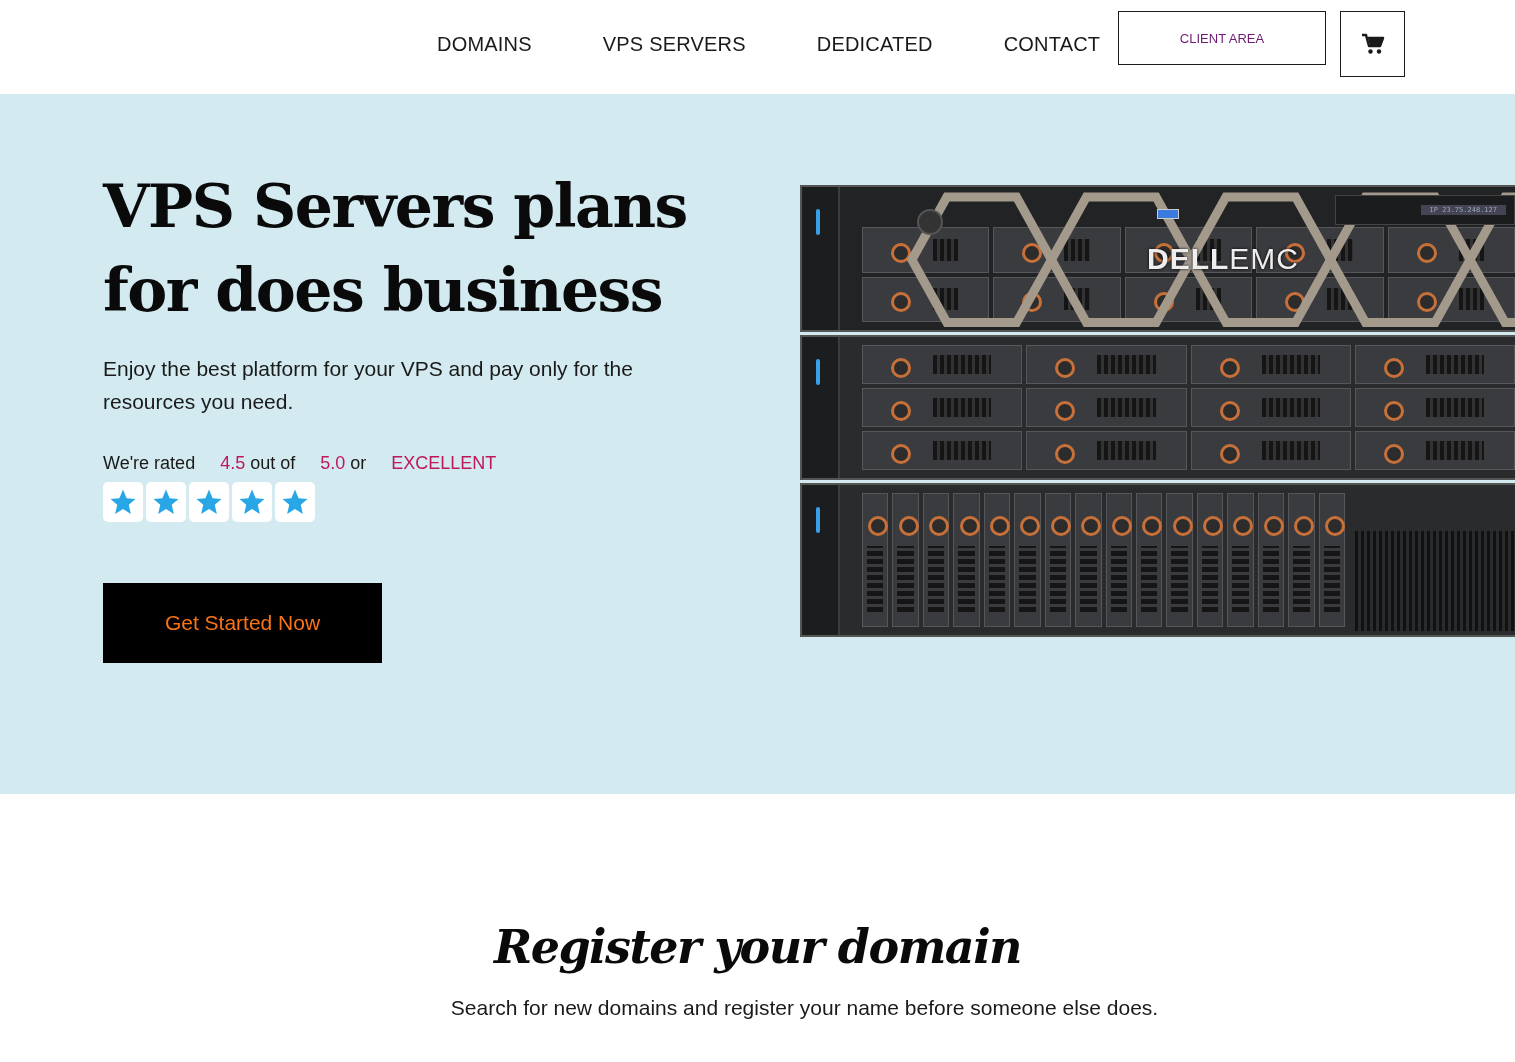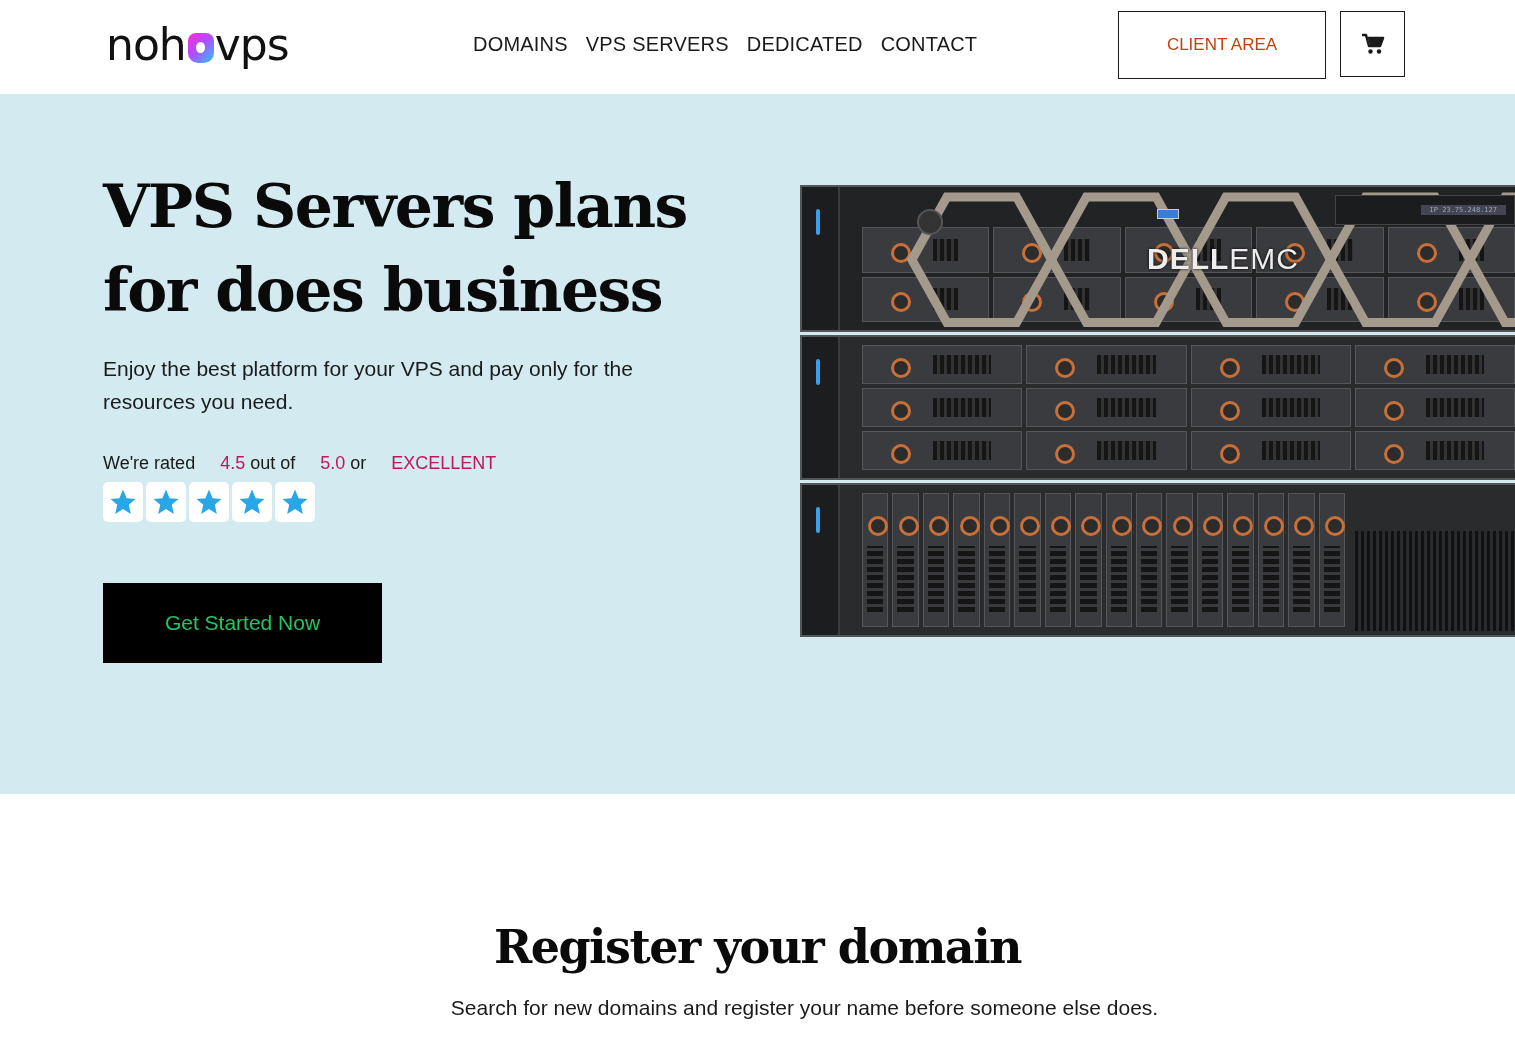--- a/index.html
+++ b/index.html
@@ -6,37 +6,37 @@
     html, body { width: 1515px; height: 1062px; overflow: hidden; background: #ffffff; }
     body { font-family: "Liberation Sans", "DejaVu Sans", sans-serif; color: #111; position: relative; }
 
     
     .header { position: absolute; left: 0; top: 0; width: 1515px; height: 94px; background: #fff; }
     .logo { position: absolute; left: 106px; top: 14px; height: 60px; display: flex; align-items: center;
             font-family: "DejaVu Sans", sans-serif; font-size: 44px; letter-spacing: -1px; color: #111; font-weight: 500; }
     .logo .a-mark { display: inline-block; width: 26px; height: 30px; margin: 8px 1px 0 2px; border-radius: 8px 8px 10px 10px;
             background: linear-gradient(135deg, #ff2bd6 0%, #b04cff 45%, #29c6ff 100%); position: relative; }
     .logo .a-mark::after { content: ""; position: absolute; left: 8px; top: 9px; width: 9px; height: 11px; border-radius: 50%; background: #fff; }
-    .nav { position: absolute; left: 437px; top: 33px; display: flex; gap: 18px; margin-left: 36px; }
+    .nav { position: absolute; left: 437px; top: 33px; display: flex; gap: 71px; }
     .nav a { font-size: 20px; color: #1a1a1a; text-decoration: none; letter-spacing: 0.2px; }
-    .client-btn { position: absolute; left: 1118px; top: 11px; width: 208px; height: 68px; border: 1.5px solid #1a1a1a;
-            background: #fff; display: flex; align-items: center; justify-content: center; font-size: 17px; color: #c2410c; }
+    .client-btn { position: absolute; left: 1118px; top: 11px; width: 208px; height: 54px; border: 1.5px solid #1a1a1a;
+            background: #fff; display: flex; align-items: center; justify-content: center; font-size: 13px; color: #701a75; }
     .cart-btn { position: absolute; left: 1340px; top: 11px; width: 65px; height: 66px; border: 1.5px solid #1a1a1a;
             background: #fff; display: flex; align-items: center; justify-content: center; }
 
     
     .hero { position: absolute; left: 0; top: 94px; width: 1515px; height: 700px; background: #d2eaf0; overflow: hidden; }
     .hero-title { position: absolute; left: 103px; top: 70px; width: 620px; font-family: "DejaVu Serif", "Liberation Serif", serif;
             font-weight: bold; font-size: 60px; line-height: 84px; color: #0a0a0a; letter-spacing: -1.5px; }
     .hero-sub { position: absolute; left: 103px; top: 258px; width: 560px; font-size: 21px; line-height: 33px; color: #1a1a1a; }
     .rating { position: absolute; left: 103px; top: 359px; font-size: 18px; color: #1a1a1a; }
     .rating b { font-weight: normal; color: #be185d; margin-left: 20px; }
     .stars { position: absolute; left: 103px; top: 388px; display: flex; gap: 3px; }
     .star-box { width: 40px; height: 40px; background: #fff; border-radius: 5px; display: flex; align-items: center; justify-content: center; }
-    .cta { position: absolute; left: 103px; top: 489px; width: 279px; height: 80px; background: #000; color: #22c55e; border: none;
+    .cta { position: absolute; left: 103px; top: 489px; width: 279px; height: 80px; background: #000; color: #f97316; border: none;
             font-size: 21px; display: flex; align-items: center; justify-content: center; font-family: "Liberation Sans", sans-serif; }
 
     
     .server { position: absolute; left: 800px; top: 91px; width: 715px; height: 460px; }
     .unit { position: absolute; left: 0; width: 715px; background: #2a2b2d; border: 2px solid #555; border-right: none; }
     .unit .ear { position: absolute; left: 0; top: 0; bottom: 0; width: 38px; background: #1c1d1f; border-right: 2px solid #3b3c3e; }
     .unit .ear::after { content: ""; position: absolute; left: 14px; top: 22px; width: 4px; height: 26px; background: #3aa0e8; border-radius: 2px; }
     .u1 { top: 0; height: 147px; background: #222325; }
     .u2 { top: 150px; height: 145px; }
     .u3 { top: 298px; height: 154px; }
@@ -56,32 +56,27 @@
     .brand { position: absolute; left: 345px; top: 55px; font-family: "Liberation Sans", sans-serif; font-size: 30px; color: #eee;
             letter-spacing: 1px; font-weight: bold; text-shadow: 0 0 3px #000; }
     .brand span { font-weight: normal; }
     .usb { position: absolute; left: 355px; top: 22px; width: 22px; height: 10px; background: #3b7be0; border: 1px solid #ccc; }
     .power { position: absolute; left: 115px; top: 22px; width: 26px; height: 26px; border-radius: 50%; background: #333; border: 2px solid #555; }
     .lcd { position: absolute; right: 0; top: 8px; width: 180px; height: 30px; background: #1b1c1e; border: 1px solid #444; }
     .lcd-text { position: absolute; right: 8px; top: 9px; font-size: 7px; color: #9ab; background: #445; padding: 1px 9px; font-family: "DejaVu Sans Mono", monospace; }
 
     
     .domain-title { position: absolute; left: 0; top: 920px; width: 1515px; text-align: center;
-            font-family: "DejaVu Serif", "Liberation Serif", serif; font-weight: bold; font-size: 46px; color: #0a0a0a; letter-spacing: -1.5px; }
+            font-family: "DejaVu Serif", "Liberation Serif", serif; font-weight: bold; font-size: 46px; color: #0a0a0a; letter-spacing: -1.5px; font-style: italic; }
     .domain-sub { position: absolute; left: 0; top: 996px; width: 1515px; text-align: center; font-size: 21px; color: #1a1a1a; margin-left: 47px; }
   </style>
 </head>
 <body>
 
 <header class="header">
-  <a class="logo">
-    <span>noh</span>
-      <span class="a-mark"></span>
-      <span>vps</span>
-  </a>
   <nav class="nav">
     <a>DOMAINS</a>
     <a>VPS SERVERS</a>
     <a>DEDICATED</a>
     <a>CONTACT</a>
   </nav>
   <button class="client-btn">CLIENT AREA</button>
   <button class="cart-btn">
     <svg width="24" height="22" viewBox="0 0 24 22">
       <path d="M1 2h4l3 11h11l3-8H7" fill="none" stroke="#1a1a1a" stroke-width="2.5" stroke-linejoin="round"></path>

